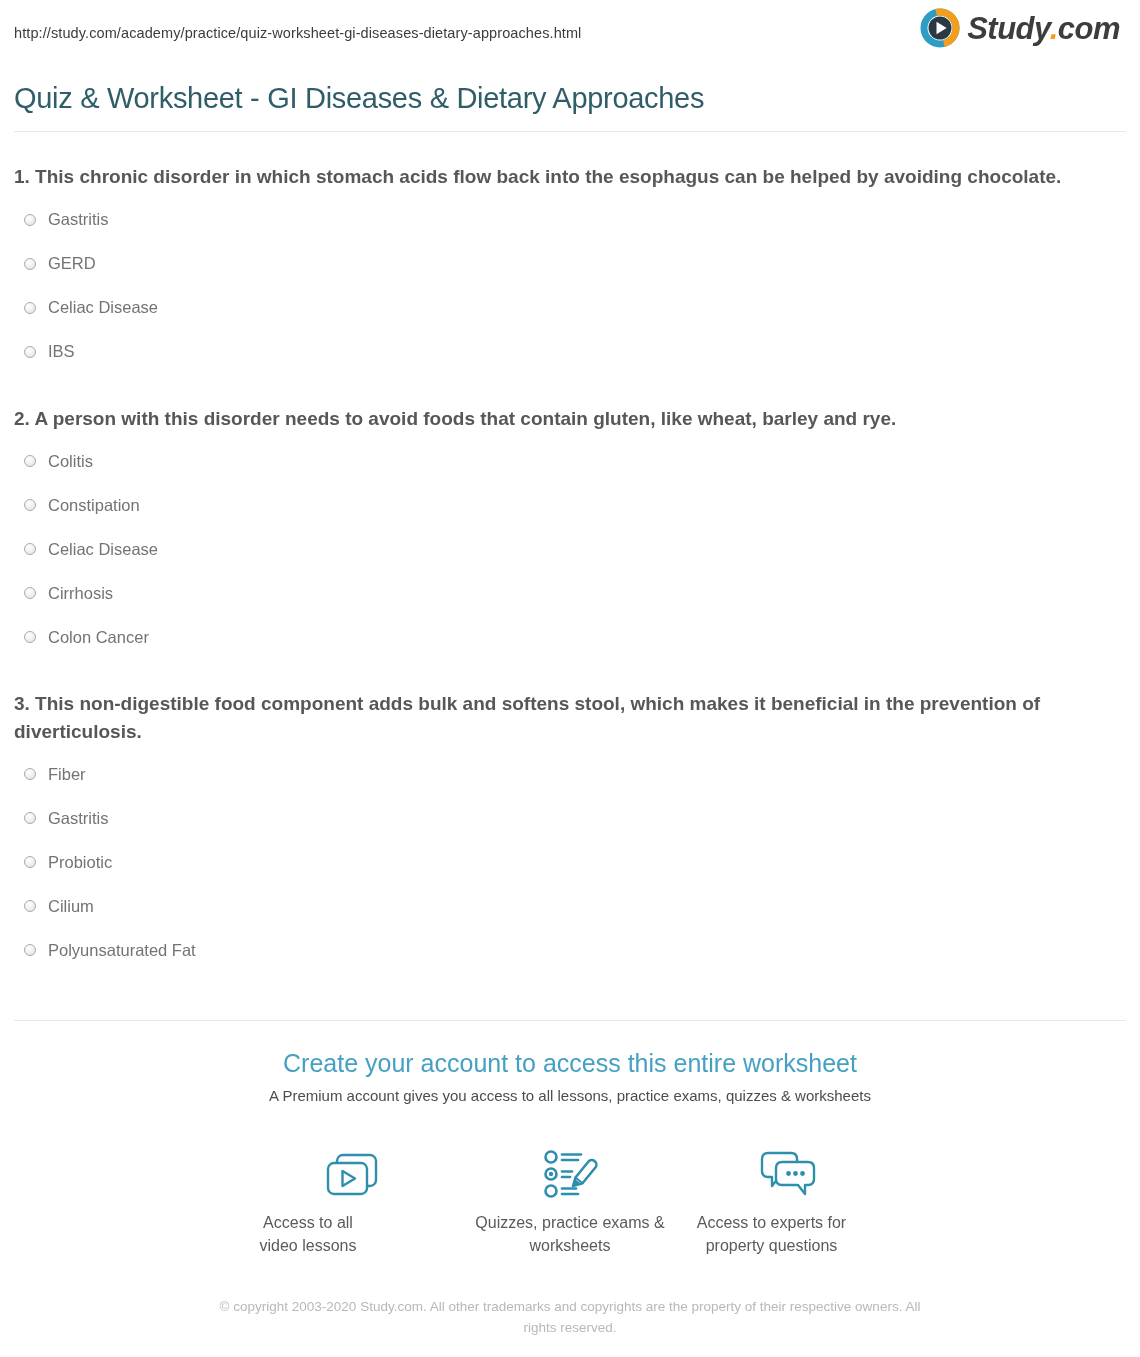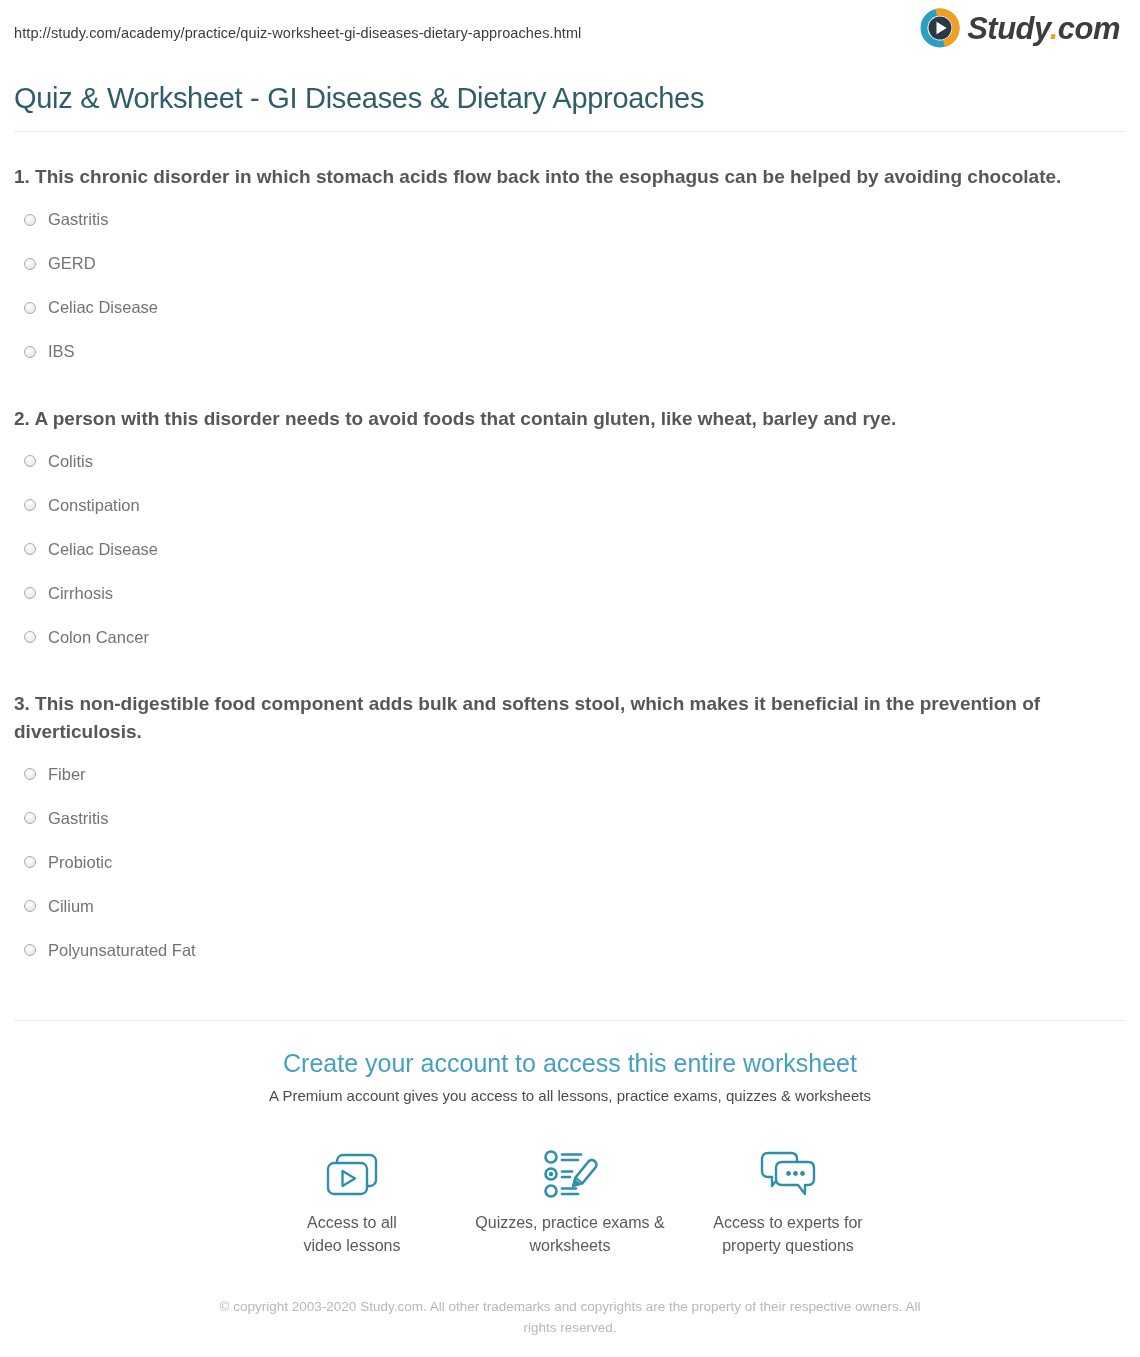--- a/index.html
+++ b/index.html
@@ -43,21 +43,21 @@
   }
   .option-label { margin-left:12px; font-size:16.5px; color:#737373; }
 
   
   .signup-divider { margin-top:48px; }
   .signup { text-align:center; }
   .signup-heading { margin-top:28px; font-size:25px; font-weight:400; color:#45a0c1; }
   .signup-sub { margin-top:9px; font-size:15px; color:#4c4c4c; }
 
   .features { display:flex; justify-content:center; margin-top:40px; }
-  .feature { width:218px; display:flex; flex-direction:column; align-items:center; }
+  .feature { width:218px; display:flex; flex-direction:column; }
   .feature-icon { height:56px; display:flex; align-items:flex-end; justify-content:center; }
   .feature-label { margin-top:11px; font-size:16px; color:#5a5a5a; line-height:1.45; text-align:center; }
   .feature:nth-child(1) .feature-label { max-width:130px; }
   .feature:nth-child(2) .feature-label { max-width:225px; }
   .feature:nth-child(3) .feature-label { max-width:185px; }
 
   .footer {
     margin:38px auto 0 auto; max-width:730px;
     text-align:center; font-size:13.5px; color:#b8b8b8; line-height:1.6;
     padding-bottom:26px;

